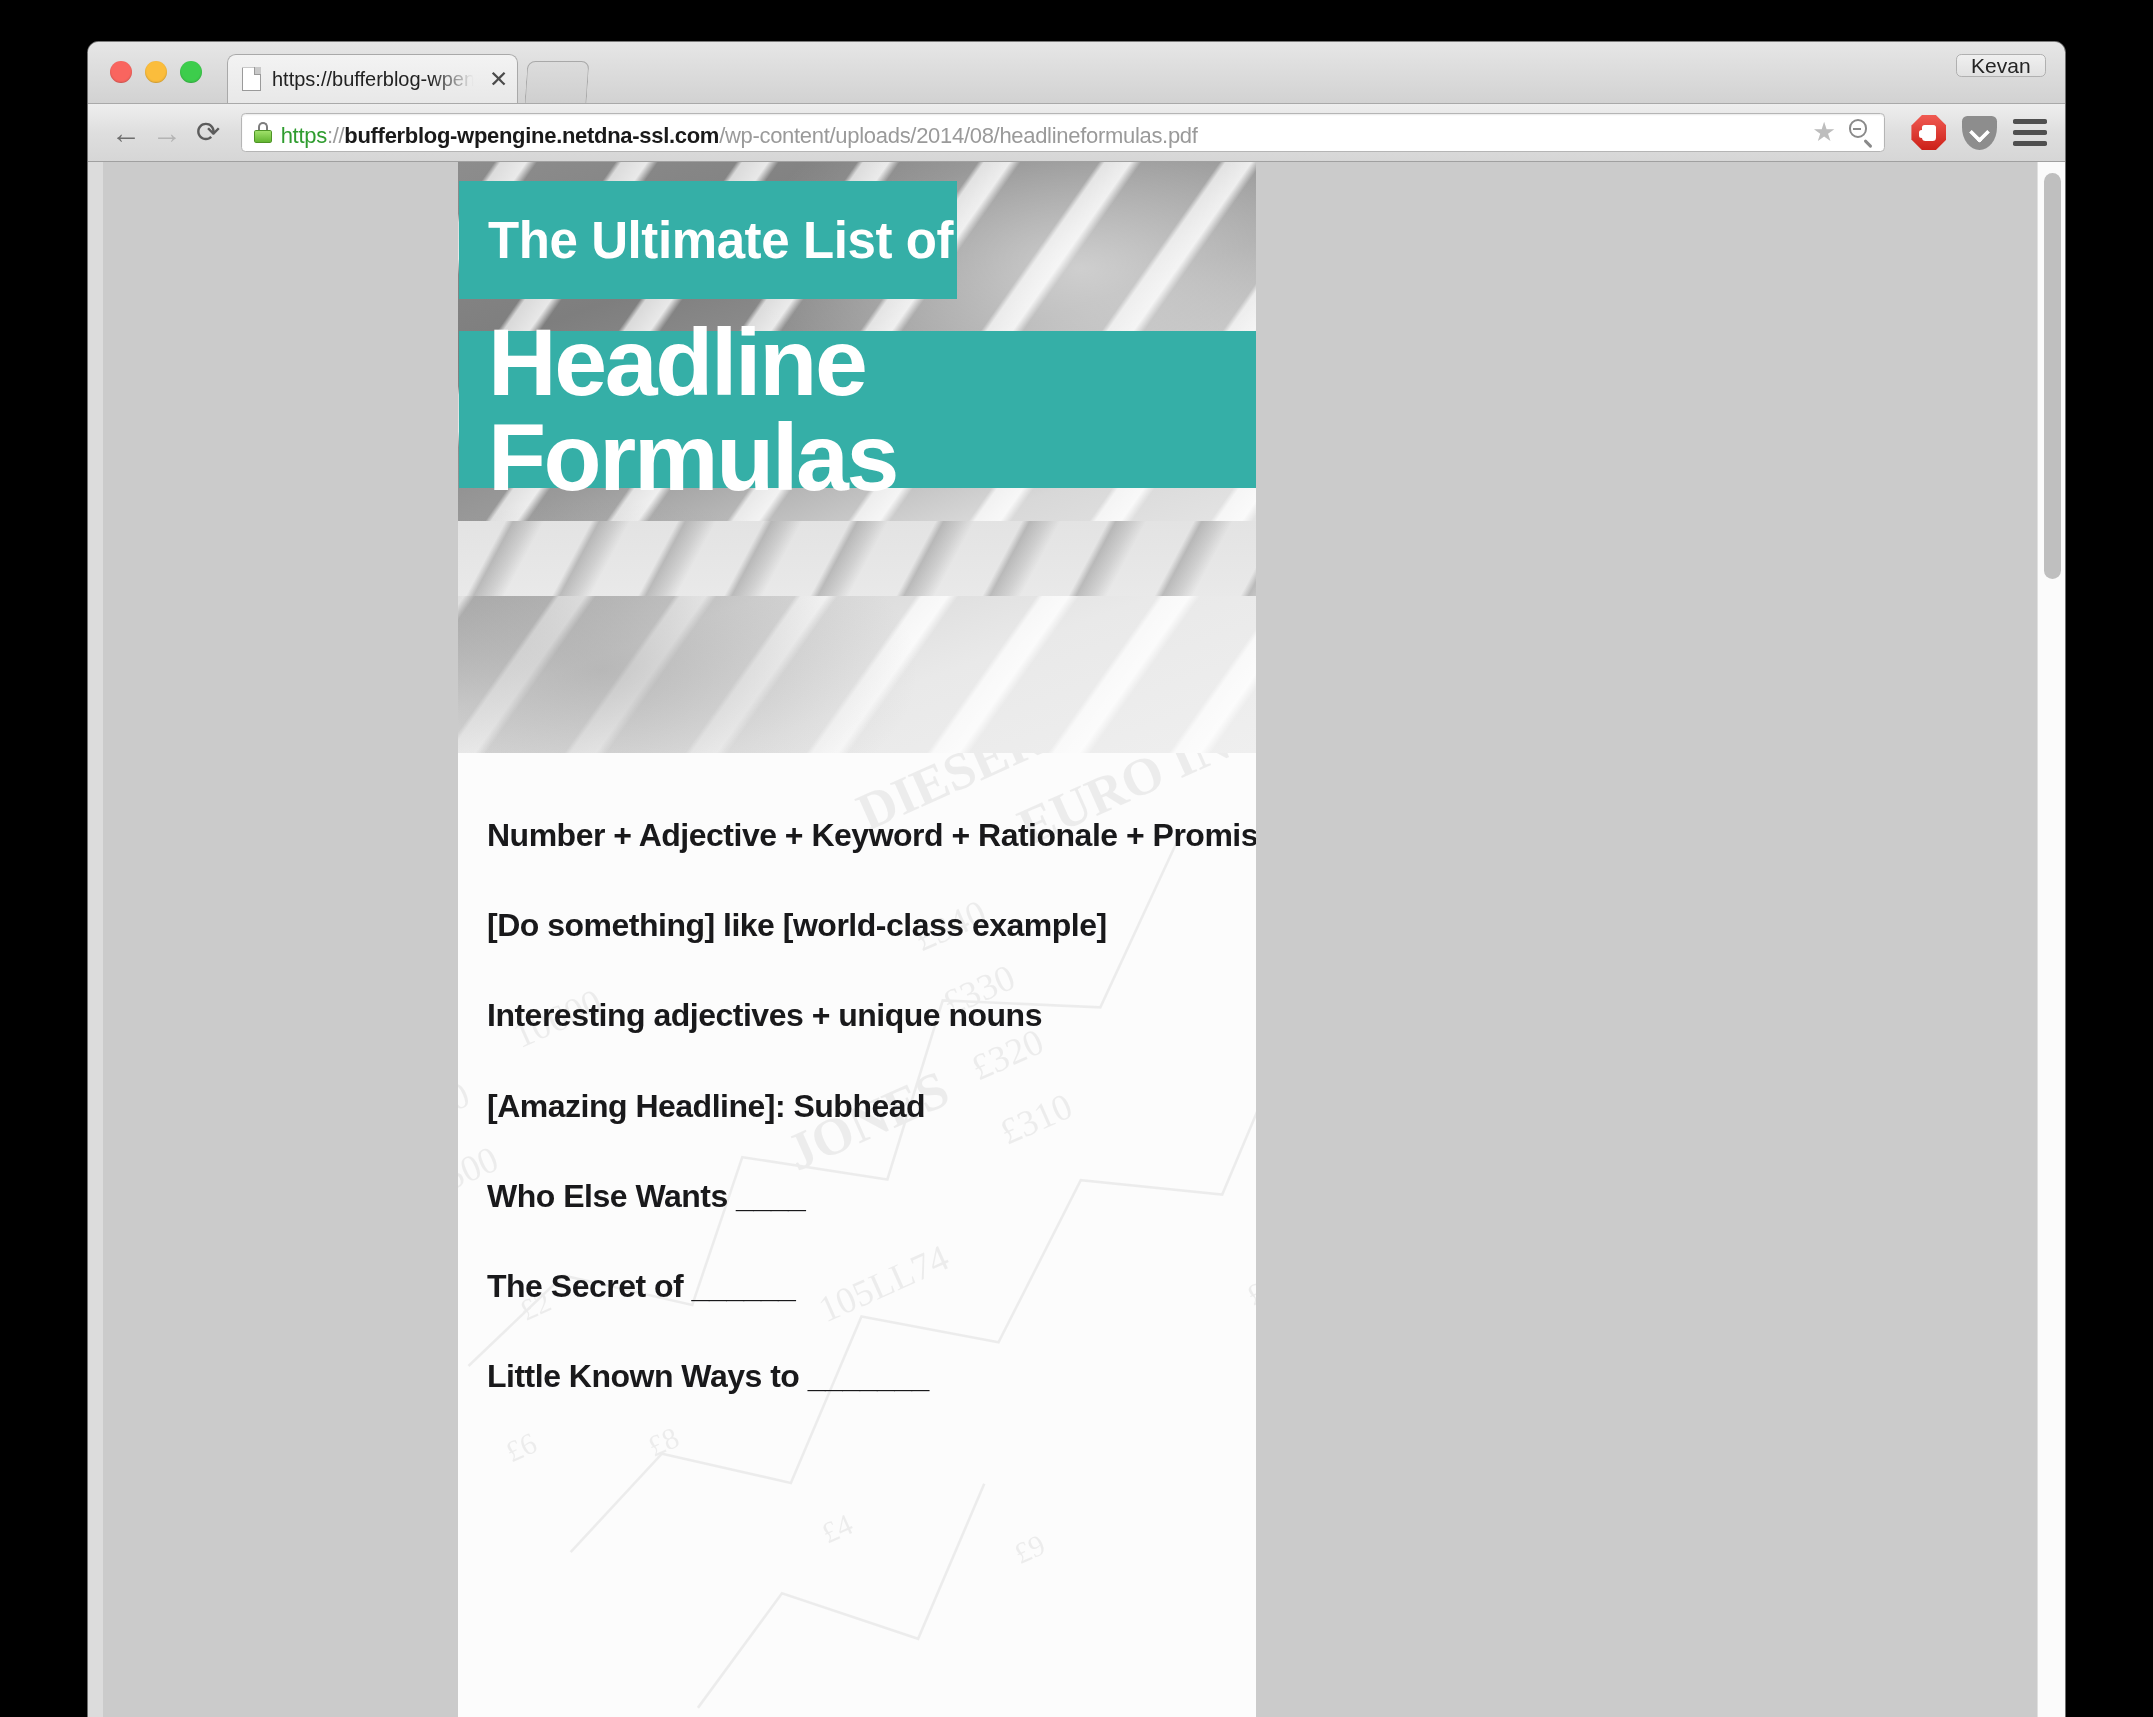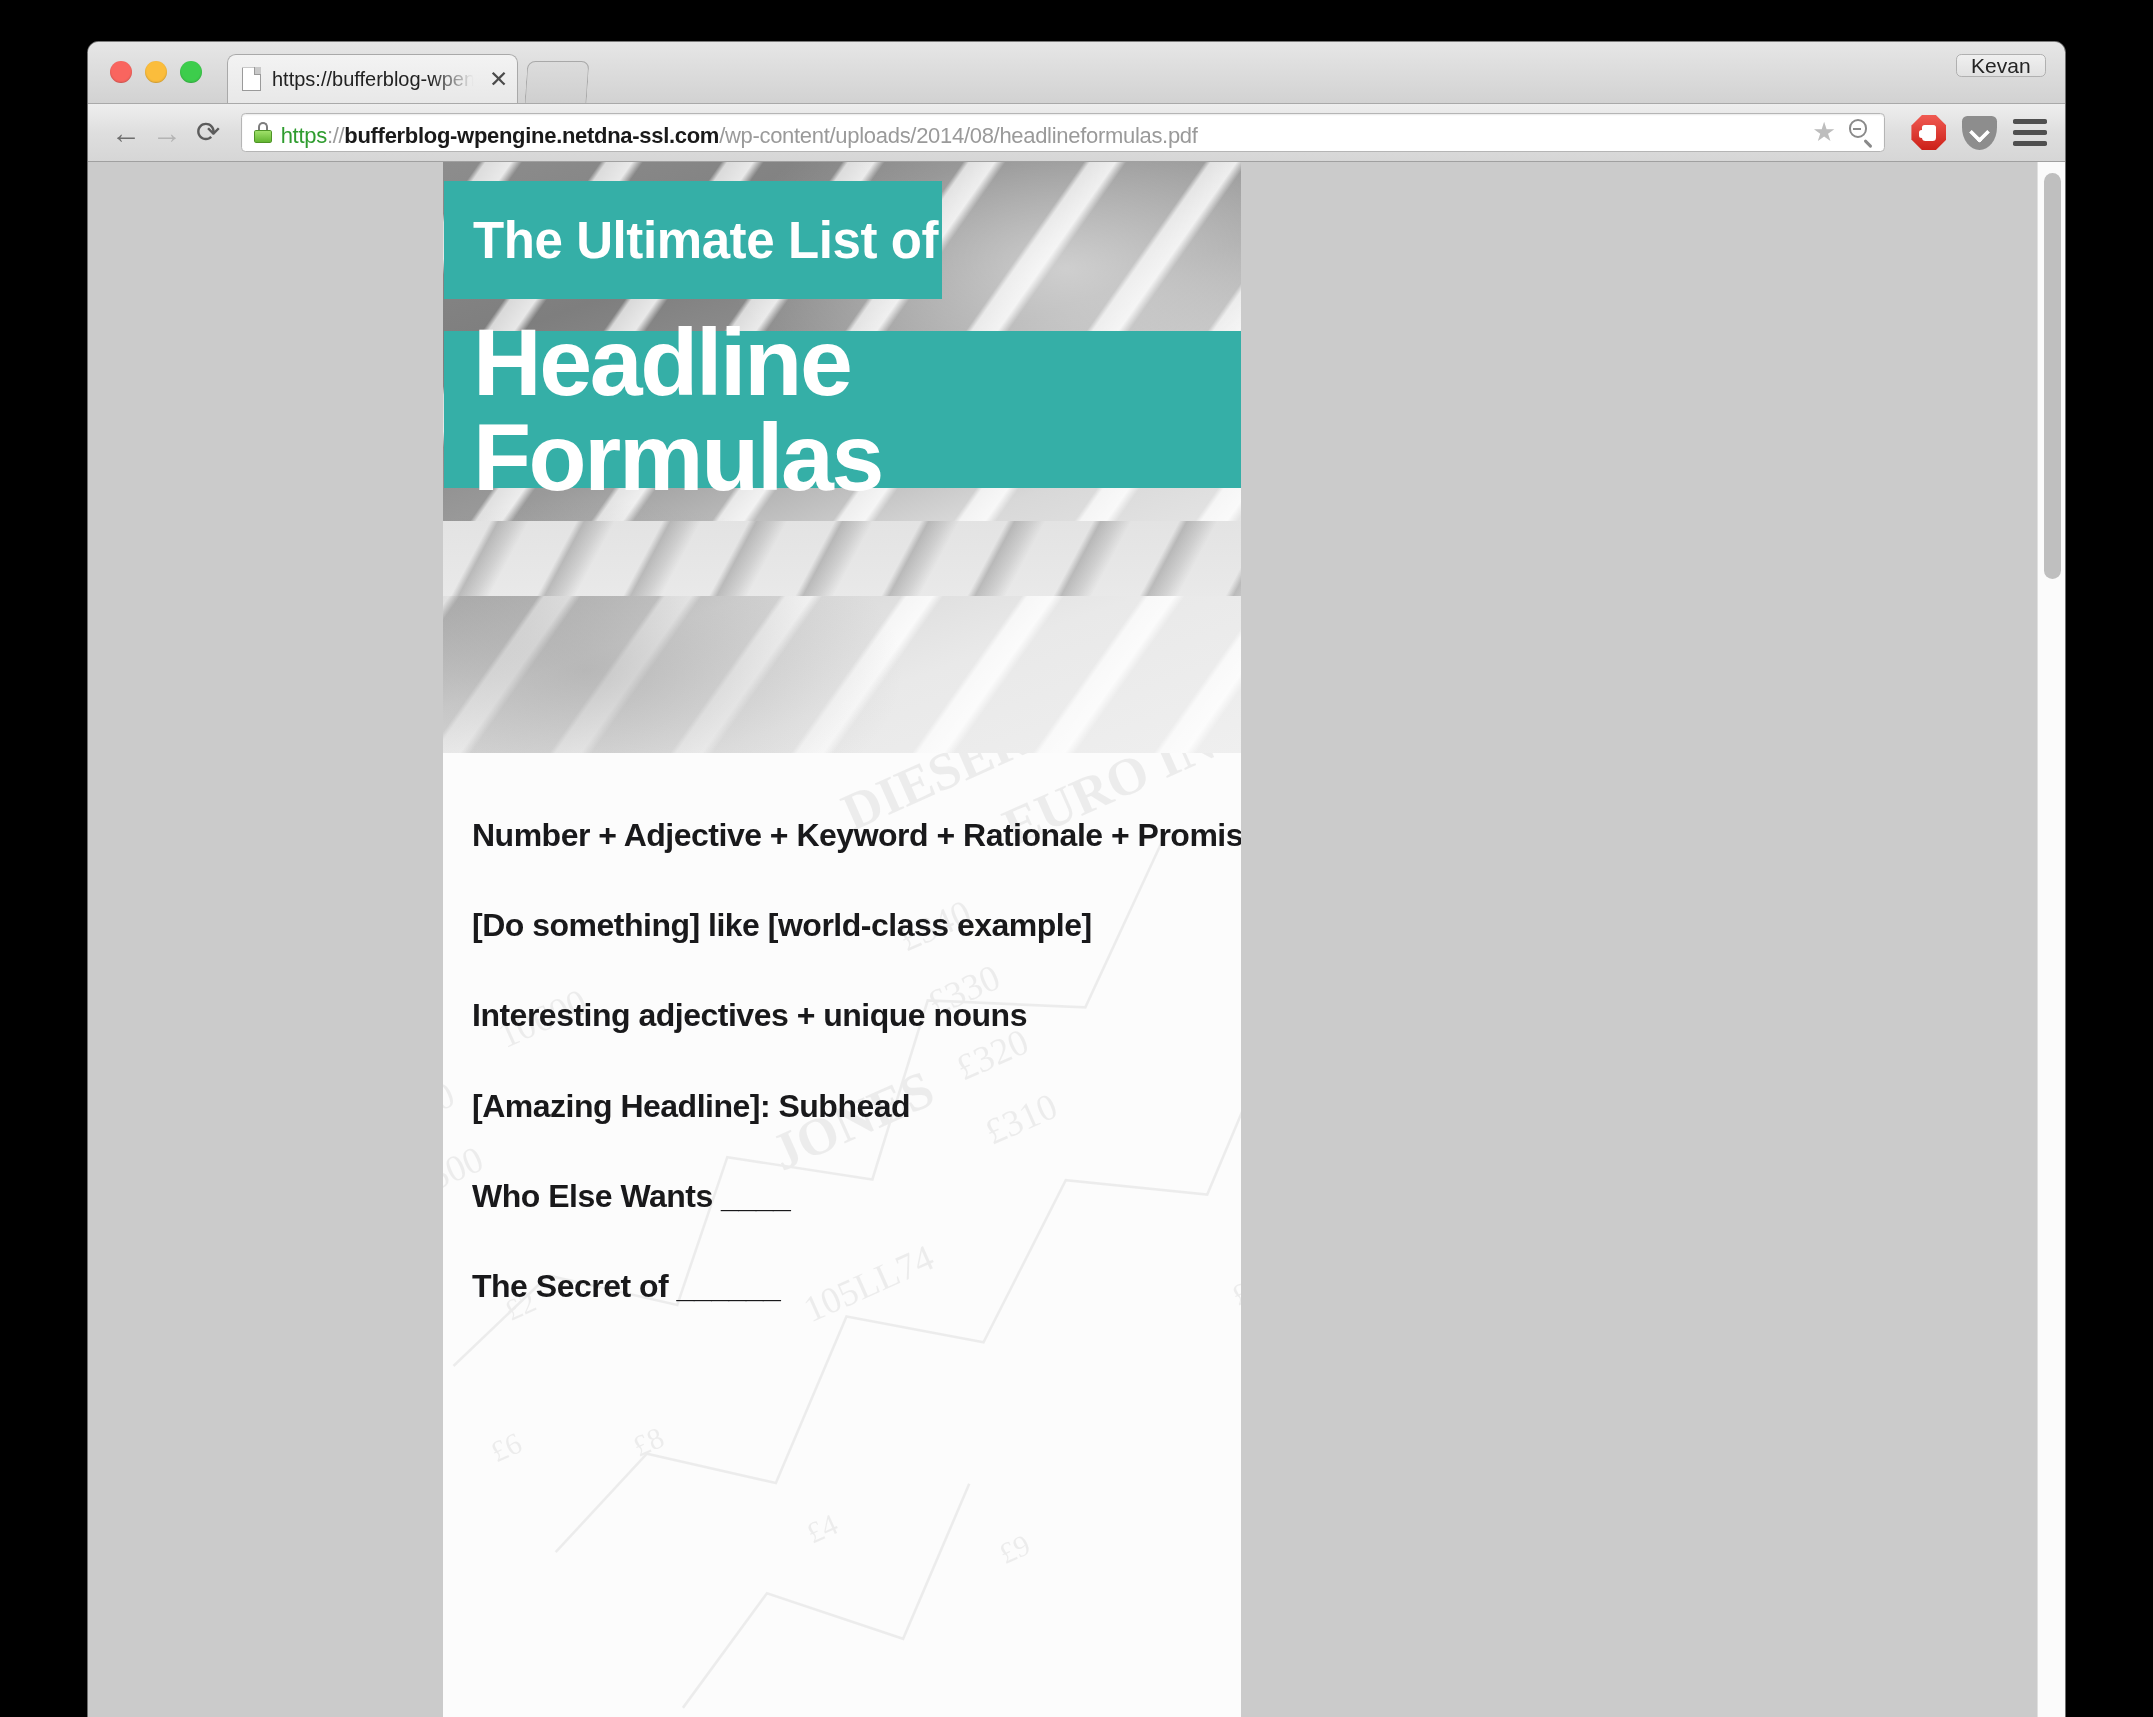--- a/index.html
+++ b/index.html
@@ -295,20 +295,21 @@
   
   #menu-icon { width: 34px; height: 28px; display: flex; flex-direction: column; justify-content: space-between; }
   #menu-icon span { display: block; height: 5.3px; background: #4f4f4f; border-radius: 1.8px; }
 
   
   #pdf-viewport {
     position: relative;
     height: calc(1676px - 62px - 58px);
     background: #cbcbcb;
     overflow: hidden;
+    margin-left: 15px;
   }
 
   #pdf-page {
     position: absolute;
     left: 355px;
     top: 0;
     width: 798px;
     min-height: 100%;
     background: #fcfcfc;
   }
@@ -560,20 +561,21 @@
               </g>
             </svg>
           </div>
 
           <div class="formula-line">Number + Adjective + Keyword + Rationale + Promise</div>
           <div class="formula-line">[Do something] like [world-class example]</div>
           <div class="formula-line">Interesting adjectives + unique nouns</div>
           <div class="formula-line">[Amazing Headline]: Subhead</div>
           <div class="formula-line">Who Else Wants ____</div>
           <div class="formula-line">The Secret of ______</div>
+          <div class="formula-line">Little Known Ways to _______</div>
           <div class="formula-line clipped"></div>
 
         </div>
       </div>
 
       <div id="scrollbar-track">
         <div id="scrollbar-thumb"></div>
       </div>
 
     </div>

